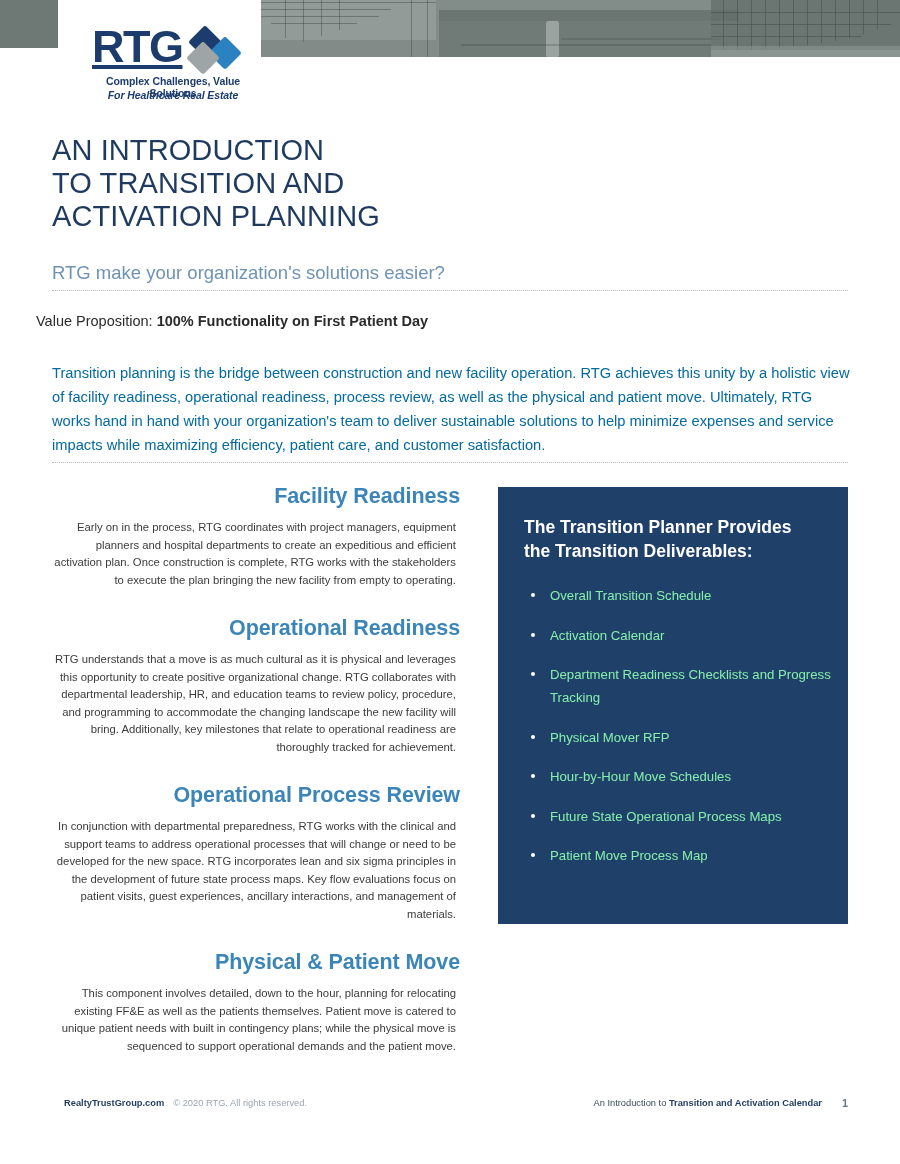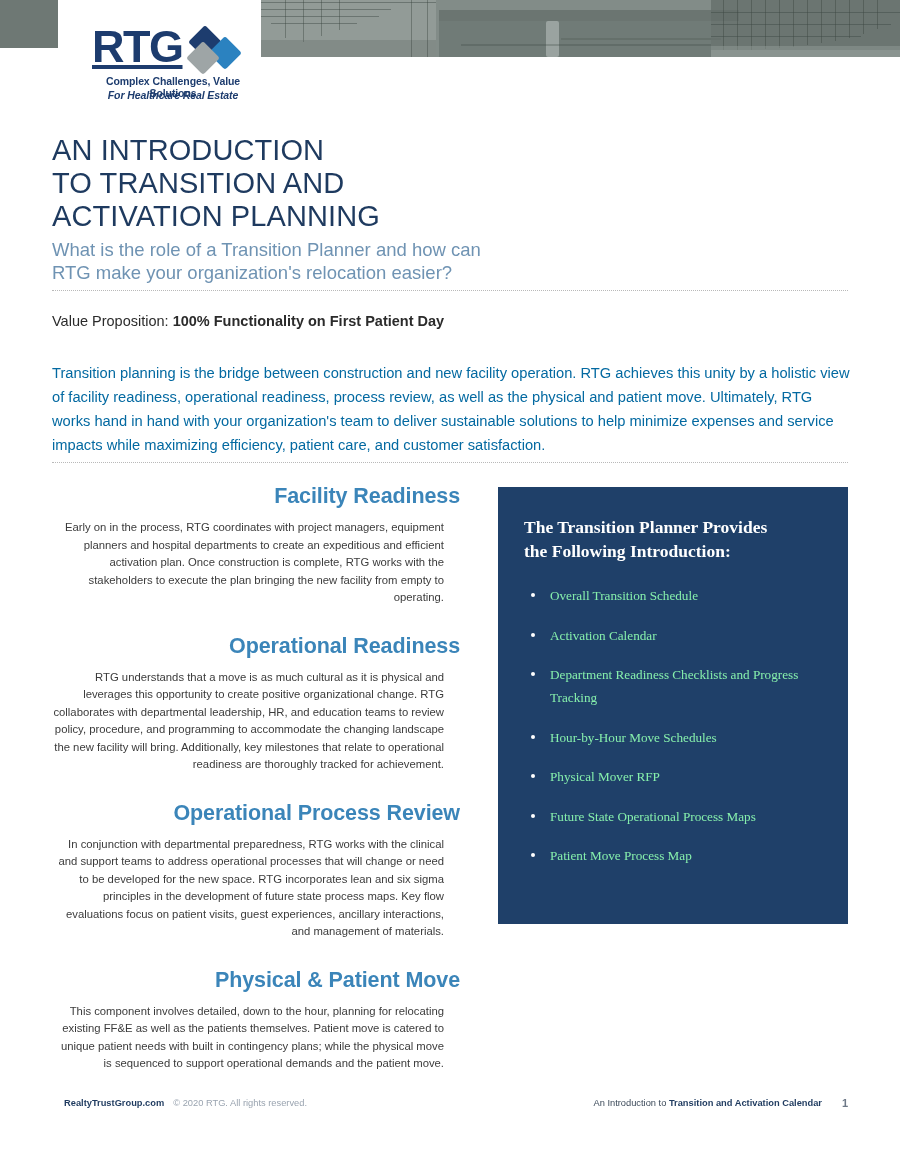--- a/index.html
+++ b/index.html
@@ -161,21 +161,21 @@
     width: 796px;
     height: 1px;
     border-top: 1.5px dotted #b9b9b9;
   }
   .divider-1 { top: 290px; }
   .divider-2 { top: 462px; }
 
   
   .valueprop {
     position: absolute;
-    left: 52px;
+    left: 36px;
     top: 313px;
     width: 796px;
     font-size: 14.5px;
     color: #2b2b2b;
   }
   .valueprop strong { font-weight: bold; }
   .intro {
     position: absolute;
     left: 52px;
     top: 346px;
@@ -197,33 +197,32 @@
     font-size: 21.5px;
     color: #3b85b9;
     font-weight: bold;
     letter-spacing: -0.1px;
     margin: 0 0 10px 0;
   }
   .sec-body {
     font-size: 11.3px;
     line-height: 17.5px;
     color: #3b3b3b;
-    margin: 0 16px 27px 0;
+    margin: 0 4px 27px 0;
   }
   .sec-body.last { margin-bottom: 0; }
 
   
   .panel {
     position: absolute;
     left: 498px;
     top: 487px;
     width: 350px;
     height: 437px;
     background: #1f4069;
-    font-family: Liberation Serif, serif;
   }
   .panel-title {
     position: absolute;
     left: 26px;
     top: 28px;
     width: 300px;
     font-size: 17.5px;
     line-height: 24px;
     font-weight: bold;
     color: #ffffff;
@@ -362,22 +361,22 @@
     <div class="logo-tag2">For Healthcare Real Estate</div>
   </div>
 
   <div class="title-block">
     <h1 class="doc-title">
       <span>AN INTRODUCTION</span><br>
       <span>TO TRANSITION AND</span><br>
       <span>ACTIVATION PLANNING</span>
     </h1>
     <div class="doc-subtitle">
-      <span>What is the role of a Transition Planner and how can</span><br>
-      <span>RTG make your organization's relocation easier?</span>
+      <br>
+      <span>RTG make your organization's solutions easier?</span>
     </div>
   </div>
 
   <div class="divider divider-1"></div>
 
   <div class="valueprop">
     <span>Value Proposition: </span><strong>100% Functionality on First Patient Day</strong>
   </div>
 
   <p class="intro">Transition planning is the bridge between construction and new facility operation. RTG achieves this unity by a holistic view of facility readiness, operational readiness, process review, as well as the physical and patient move. Ultimately, RTG works hand in hand with your organization's team to deliver sustainable solutions to help minimize expenses and service impacts while maximizing efficiency, patient care, and customer satisfaction.</p>
@@ -396,28 +395,28 @@
     <p class="sec-body">In conjunction with departmental preparedness, RTG works with the clinical and support teams to address operational processes that will change or need to be developed for the new space. RTG incorporates lean and six sigma principles in the development of future state process maps. Key flow evaluations focus on patient visits, guest experiences, ancillary interactions, and management of materials.</p>
 
     <h2 class="sec-heading">Physical &amp; Patient Move</h2>
     <p class="sec-body last">This component involves detailed, down to the hour, planning for relocating existing FF&amp;E as well as the patients themselves. Patient move is catered to unique patient needs with built in contingency plans; while the physical move is sequenced to support operational demands and the patient move.</p>
 
   </div>
 
   <div class="panel">
     <div class="panel-title">
       <span>The Transition Planner Provides</span><br>
-      <span>the Following Introduction:</span>
+      <span>the Transition Deliverables:</span>
     </div>
     <ul class="panel-list">
       <li><span class="bullet"></span><span>Overall Transition Schedule</span></li>
       <li><span class="bullet"></span><span>Activation Calendar</span></li>
       <li><span class="bullet"></span><span>Department Readiness Checklists and Progress Tracking</span></li>
+      <li><span class="bullet"></span><span>Physical Mover RFP</span></li>
       <li><span class="bullet"></span><span>Hour-by-Hour Move Schedules</span></li>
-      <li><span class="bullet"></span><span>Physical Mover RFP</span></li>
       <li><span class="bullet"></span><span>Future State Operational Process Maps</span></li>
       <li><span class="bullet"></span><span>Patient Move Process Map</span></li>
     </ul>
   </div>
 
   <div class="footer">
     <div class="footer-left">
       <span class="site">RealtyTrustGroup.com</span><span class="copy">© 2020 RTG. All rights reserved.</span>
     </div>
     <div class="footer-right">

